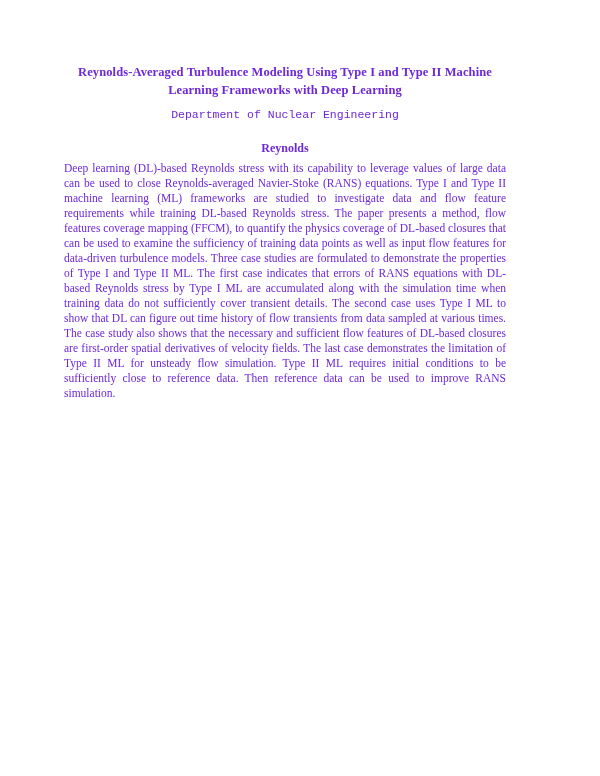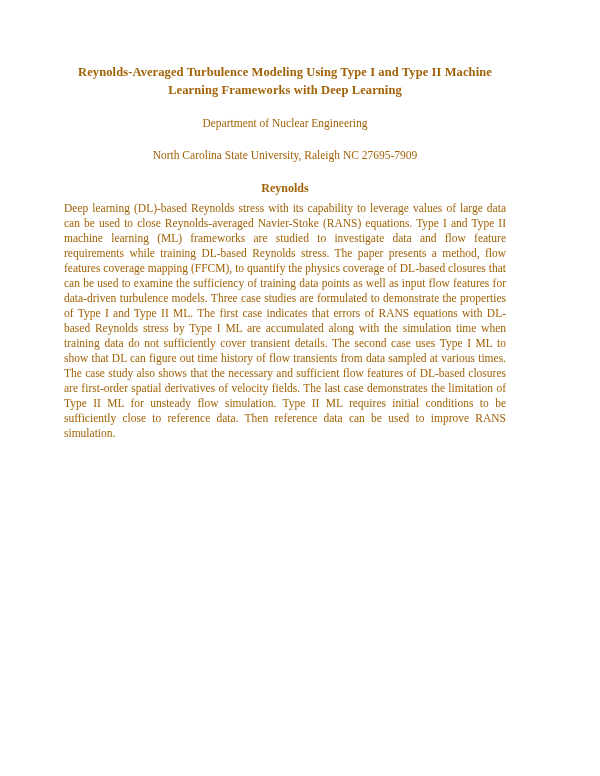--- a/index.html
+++ b/index.html
@@ -8,21 +8,21 @@
     background: #ffffff;
   }
   .page {
     position: relative;
     width: 600px;
     height: 558px;
     background: #ffffff;
     box-sizing: border-box;
     padding: 64px 94px 0 64px;
     font-family: "Liberation Serif", "DejaVu Serif", serif;
-    color: #a16207;
+    color: #6d28d9;
     overflow: hidden;
   }
   .title {
     margin: 0;
     font-size: 12.5px;
     font-weight: bold;
     line-height: 17.5px;
     text-align: center;
     letter-spacing: 0.1px;
   }
@@ -32,21 +32,22 @@
     line-height: 16px;
     text-align: center;
   }
   .affiliation {
     margin-top: 7px;
     font-size: 11.5px;
     line-height: 16px;
     text-align: center;
   }
   .affiliation p {
-    margin: 16px;
+    margin: 8px;
+    font-family: Liberation Mono, monospace;
   }
   .abstract-heading {
     margin: 17px 0 0 0;
     font-size: 12px;
     font-weight: bold;
     line-height: 16px;
     text-align: center;
   }
   .abstract-body {
     margin: 5px 0 0 0;
@@ -68,21 +69,20 @@
 </head>
 <body>
 
 <div class="page">
 
   <h1 class="title">Reynolds-Averaged Turbulence Modeling Using Type I and Type II Machine Learning Frameworks with Deep Learning</h1>
 
 
   <div class="affiliation">
     <p>Department of Nuclear Engineering</p>
-    <p>North Carolina State University, Raleigh NC 27695-7909</p>
   </div>
 
   <h2 class="abstract-heading">Reynolds</h2>
 
   <p class="abstract-body">Deep learning (DL)-based Reynolds stress with its capability to leverage values of large data can be used to close Reynolds-averaged Navier-Stoke (RANS) equations. Type I and Type II machine learning (ML) frameworks are studied to investigate data and flow feature requirements while training DL-based Reynolds stress. The paper presents a method, flow features coverage mapping (FFCM), to quantify the physics coverage of DL-based closures that can be used to examine the sufficiency of training data points as well as input flow features for data-driven turbulence models. Three case studies are formulated to demonstrate the properties of Type I and Type II ML. The first case indicates that errors of RANS equations with DL-based Reynolds stress by Type I ML are accumulated along with the simulation time when training data do not sufficiently cover transient details. The second case uses Type I ML to show that DL can figure out time history of flow transients from data sampled at various times. The case study also shows that the necessary and sufficient flow features of DL-based closures are first-order spatial derivatives of velocity fields. The last case demonstrates the limitation of Type II ML for unsteady flow simulation. Type II ML requires initial conditions to be sufficiently close to reference data. Then reference data can be used to improve RANS simulation.</p>
 
 
 </div>
 
 </body></html>

